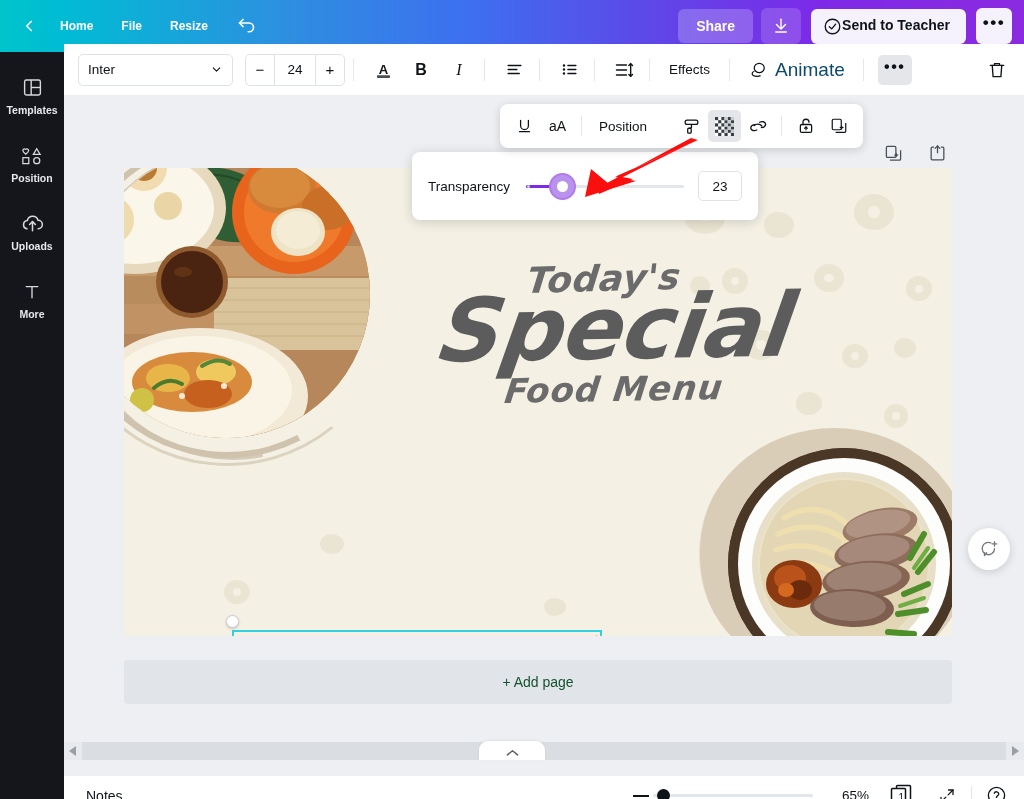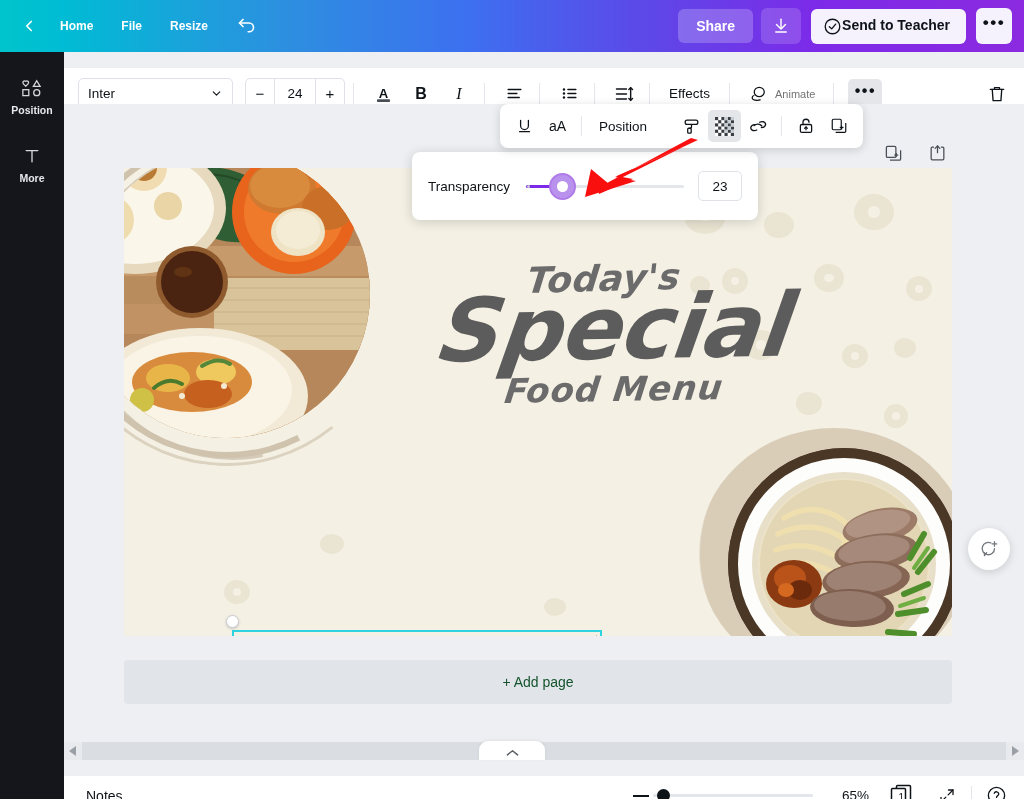--- a/index.html
+++ b/index.html
@@ -54,21 +54,21 @@
   }
   .sb-item {
     height:68px; display:flex; flex-direction:column; align-items:center;
     justify-content:center; gap:5px; cursor:pointer;
   }
   .sb-ic { color:#d6d9de; display:flex; align-items:center; justify-content:center; height:22px;}
   .sb-label { color:#e6e8eb; font-size:10.5px; font-weight:bold; }
 
   
   .toolbar {
-    position:absolute; left:64px; top:68px; width:960px; height:52px;
+    position:absolute; left:64px; top:44px; width:960px; height:52px;
     background:#fff; display:flex; align-items:center; padding:0 10px 0 14px;
     border-bottom:1px solid #eceef1;
   }
   .font-sel {
     width:155px; height:32px; border:1px solid #dfe3e8; border-radius:5px;
     display:flex; align-items:center; padding:0 9px; cursor:pointer;
     font-size:13.5px; color:#0e1318; justify-content:space-between;
   }
   .size-grp {
     display:flex; align-items:center; height:32px; border:1px solid #dfe3e8;
@@ -77,21 +77,21 @@
   .size-btn { width:28px; height:30px; display:flex; align-items:center; justify-content:center; cursor:pointer; font-size:15px; color:#0e1318;}
   .size-val { width:42px; text-align:center; font-size:13.5px; color:#0e1318; border-left:1px solid #dfe3e8; border-right:1px solid #dfe3e8; line-height:30px;}
   .tb-ic {
     width:34px; height:34px; display:flex; align-items:center; justify-content:center;
     cursor:pointer; border-radius:5px; margin-left:4px; color:#0e1318;
   }
   .tb-div { width:1px; height:22px; background:#e3e6ea; margin:0 8px; }
   .tb-txt {
     font-size:13.5px; color:#0e1318; padding:7px 11px; cursor:pointer; border-radius:5px;
   }
-  .tb-anim { display:flex; align-items:center; gap:7px; padding:6px 10px; cursor:pointer; border-radius:5px; font-size:11px; color:#737373;}
+  .tb-anim { display:flex; align-items:center; gap:7px; padding:6px 10px; cursor:pointer; border-radius:5px; font-size:19px; color:#0c4a6e;}
   .tb-dots {
     width:34px; height:30px; background:#e4e6e9; border-radius:5px; cursor:pointer;
     display:flex; align-items:center; justify-content:center; color:#0e1318;
     font-size:16px; letter-spacing:1.5px; font-weight:bold; padding-bottom:6px; margin-left:6px;
   }
   .tb-trash { margin-left:auto; width:34px; height:34px; display:flex; align-items:center; justify-content:center; cursor:pointer;}
 
   
   .float-tb {
     position:absolute; left:500px; top:104px; height:44px; background:#fff;
@@ -292,28 +292,48 @@
         </svg>
     </span>
     <span>Send to Teacher</span>
   </div>
   <div class="btn-more-hdr">•••</div>
 </div>
 
 <div class="sidebar">
   <div class="sb-item">
     <span class="sb-ic">
+      <svg width="21" height="21" viewBox="0 0 24 24" fill="none" stroke="#d6d9de" stroke-width="1.6">
+          <rect x="3" y="3.5" width="18" height="17" rx="2"></rect>
+          <line x1="10.5" y1="3.5" x2="10.5" y2="20.5"></line>
+          <line x1="10.5" y1="12" x2="21" y2="12"></line>
+        </svg>
+    </span>
+    <span class="sb-label">Templates</span>
+  </div>
+  <div class="sb-item">
+    <span class="sb-ic">
       <svg width="22" height="20" viewBox="0 0 26 22" fill="none" stroke="#d6d9de" stroke-width="1.5">
           <path d="M5.6 3.2c-1.3-1.2-3.4-.3-3.4 1.4 0 1.8 2.3 3.3 3.4 4.2 1.1-.9 3.4-2.4 3.4-4.2 0-1.7-2.1-2.6-3.4-1.4z"></path>
           <path d="M18.6 2.4 L22.6 9 L14.6 9 Z"></path>
           <rect x="2.2" y="13" width="7" height="7"></rect>
           <circle cx="18.6" cy="16.5" r="3.6"></circle>
         </svg>
     </span>
     <span class="sb-label">Position</span>
+  </div>
+  <div class="sb-item">
+    <span class="sb-ic">
+      <svg width="23" height="21" viewBox="0 0 24 22" fill="none" stroke="#d6d9de" stroke-width="1.6" stroke-linecap="round" stroke-linejoin="round">
+          <path d="M6.2 16.5A4.4 4.4 0 0 1 6.6 7.8 5.8 5.8 0 0 1 17.8 7.6a4.2 4.2 0 0 1 .1 8.9"></path>
+          <line x1="12" y1="18.5" x2="12" y2="9.5"></line>
+          <polyline points="9 12 12 9 15 12"></polyline>
+        </svg>
+    </span>
+    <span class="sb-label">Uploads</span>
   </div>
   <div class="sb-item">
     <span class="sb-ic">
       <svg width="20" height="20" viewBox="0 0 24 24" fill="none" stroke="#d6d9de" stroke-width="1.6" stroke-linecap="round">
           <line x1="5" y1="5.5" x2="19" y2="5.5"></line>
           <line x1="12" y1="5.5" x2="12" y2="19"></line>
         </svg>
     </span>
     <span class="sb-label">More</span>
   </div>

